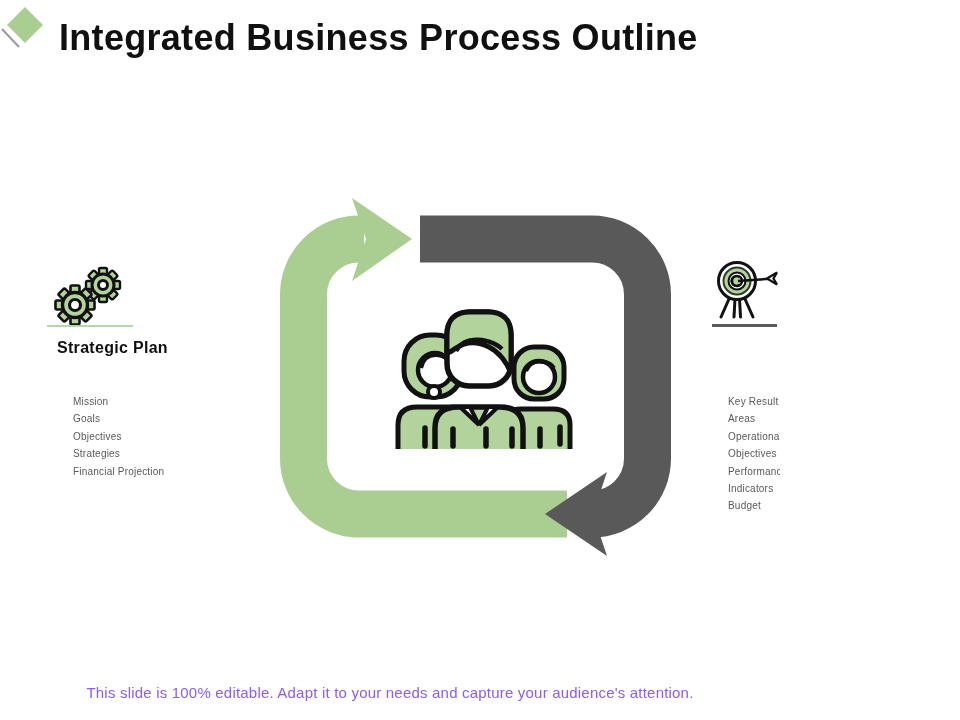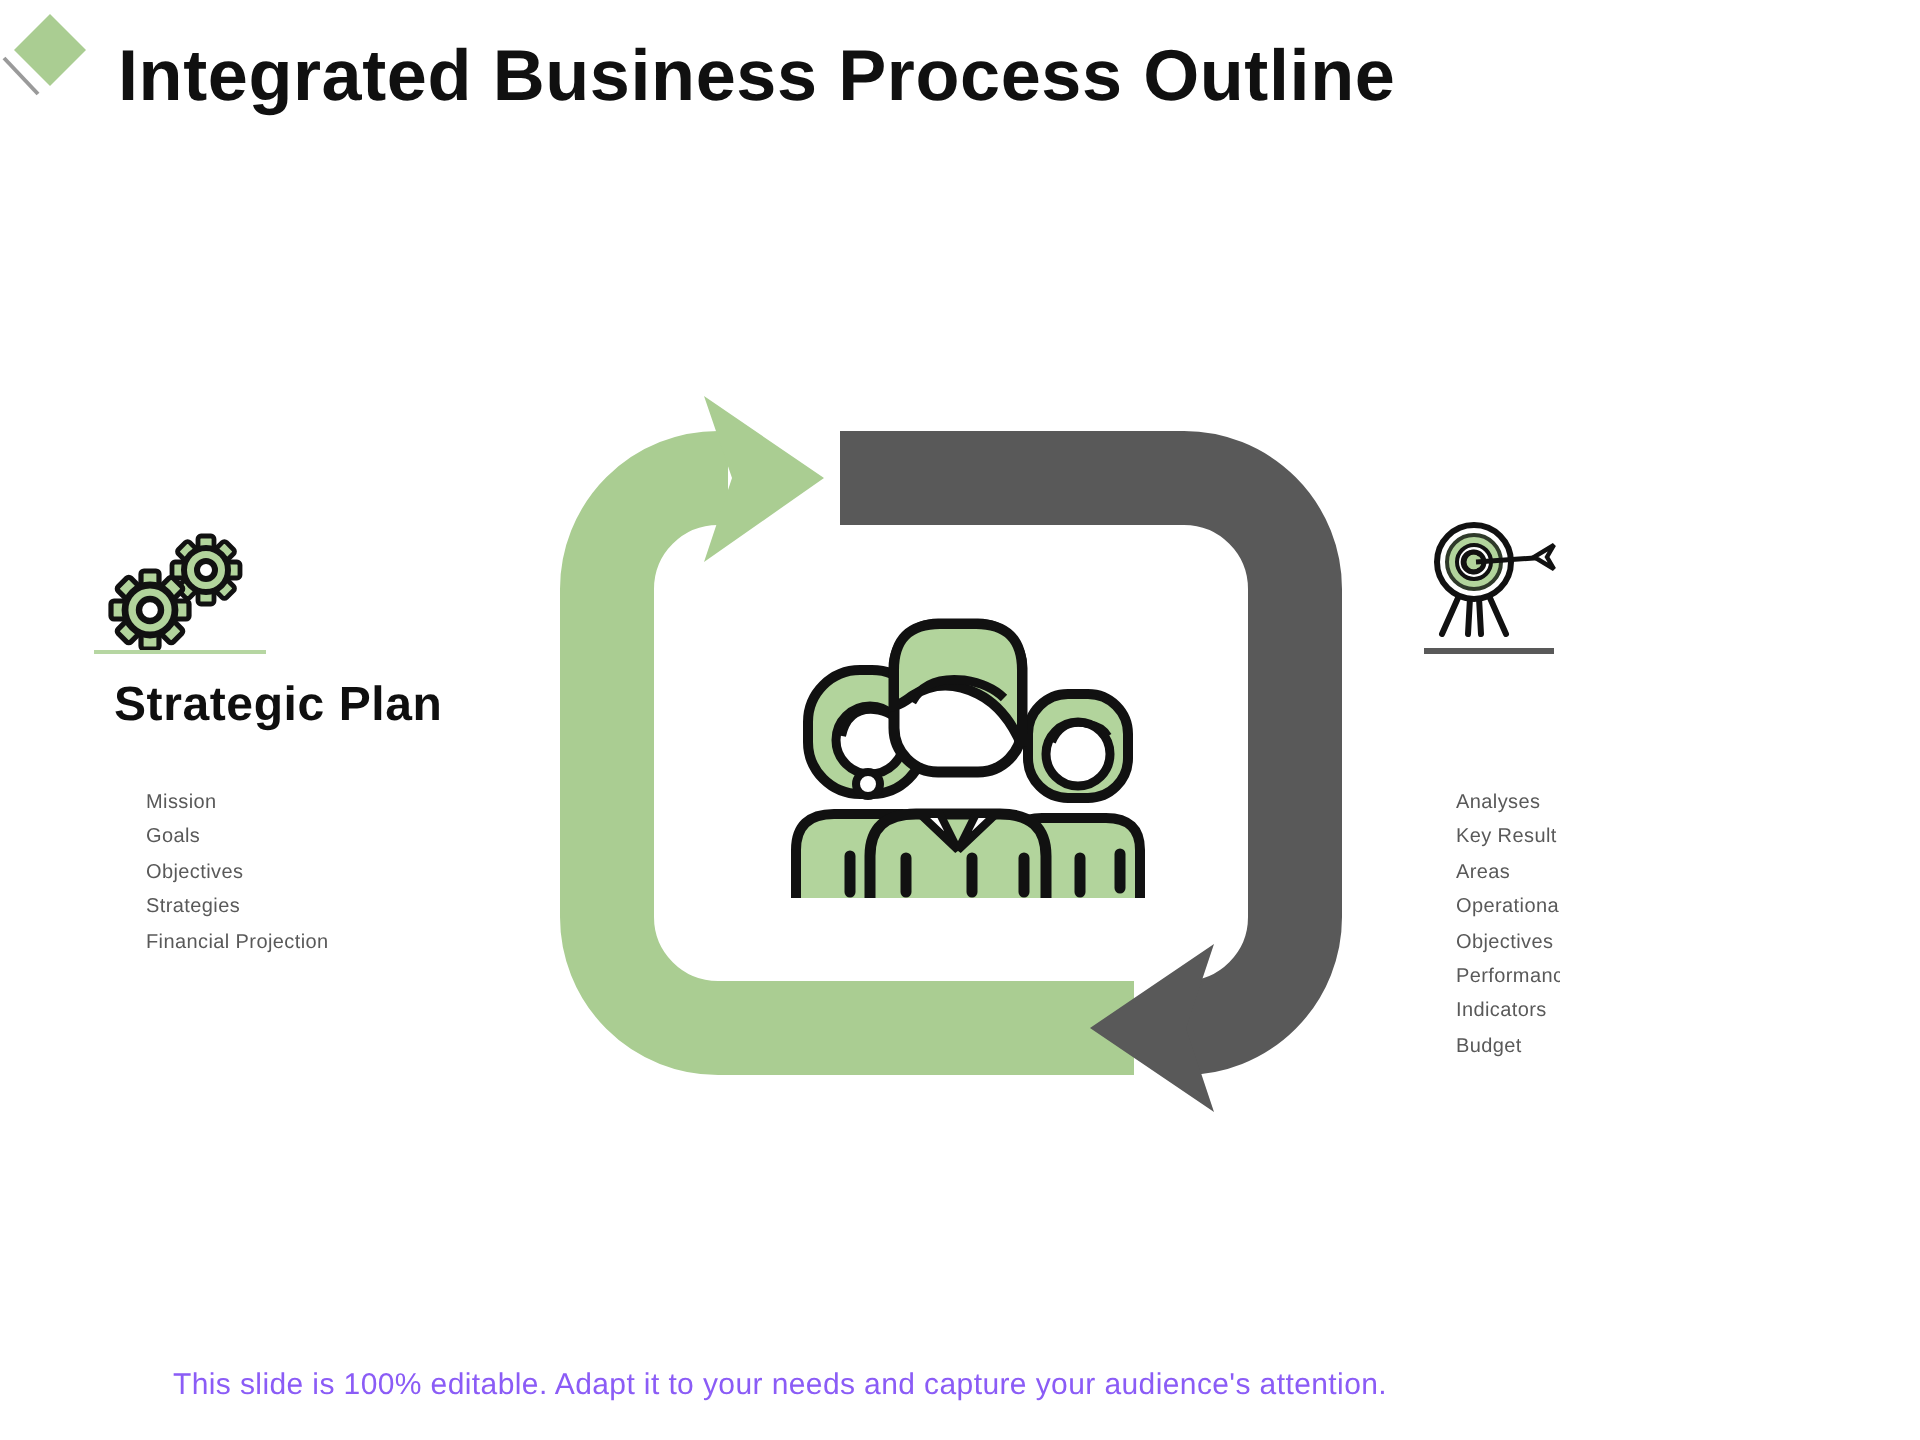--- a/index.html
+++ b/index.html
@@ -9,21 +9,21 @@
   }
   .title {
     position:absolute; left:59px; top:17px; margin:0;
     font-size:36px; font-weight:bold; color:#101010; letter-spacing:0.3px;
     white-space:nowrap;
   }
   .logo-svg { position:absolute; left:0; top:0; }
 
   .section-heading {
     position:absolute; top:339px; margin:0;
-    font-size:24px; font-weight:bold; color:#0f0f0f; letter-spacing:0.3px;
+    font-size:16px; font-weight:bold; color:#0f0f0f; letter-spacing:0.3px;
     white-space:nowrap;
   }
   .section-list {
     position:absolute; top:377px; margin:16px; padding:0; list-style:none;
     font-size:10px; line-height:17.4px; color:#595959; letter-spacing:0.2px;
   }
   .heading-left  { left:57px; }
   .heading-right { left:712px; }
   .list-left  { left:57px; }
   .list-right { left:712px; }
@@ -149,21 +149,20 @@
     <circle cx="27" cy="24" r="13.5" fill="#b2d49c" stroke="#2f3a2a" stroke-width="2"></circle>
     <circle cx="27" cy="24" r="8.5" fill="#ffffff" stroke="#111111" stroke-width="2"></circle>
     <circle cx="27" cy="24" r="5" fill="#b2d49c" stroke="#111111" stroke-width="2.5"></circle>
     <path d="M 30 20.5 A 5 5 0 1 0 30 27.5" fill="none" stroke="#111111" stroke-width="2.2"></path>
 
     <line x1="28" y1="24" x2="64" y2="21.5" stroke="#111111" stroke-width="2.5"></line>
     <polygon points="67,15.5 57,21.5 67,27.5 63.5,21.5" fill="#ffffff" stroke="#111111" stroke-width="2.2"></polygon>
   </svg>
   <div class="underline underline-gray"></div>
   <ul class="section-list list-right">
-    <li>Analyses</li>
     <li>Key Result Areas</li>
     <li>Operational Objectives</li>
     <li>Performance Indicators</li>
     <li>Budget</li>
   </ul>
 
   <p class="footer">This slide is 100% editable. Adapt it to your needs and capture your audience's attention.</p>
 
 </div>
 

